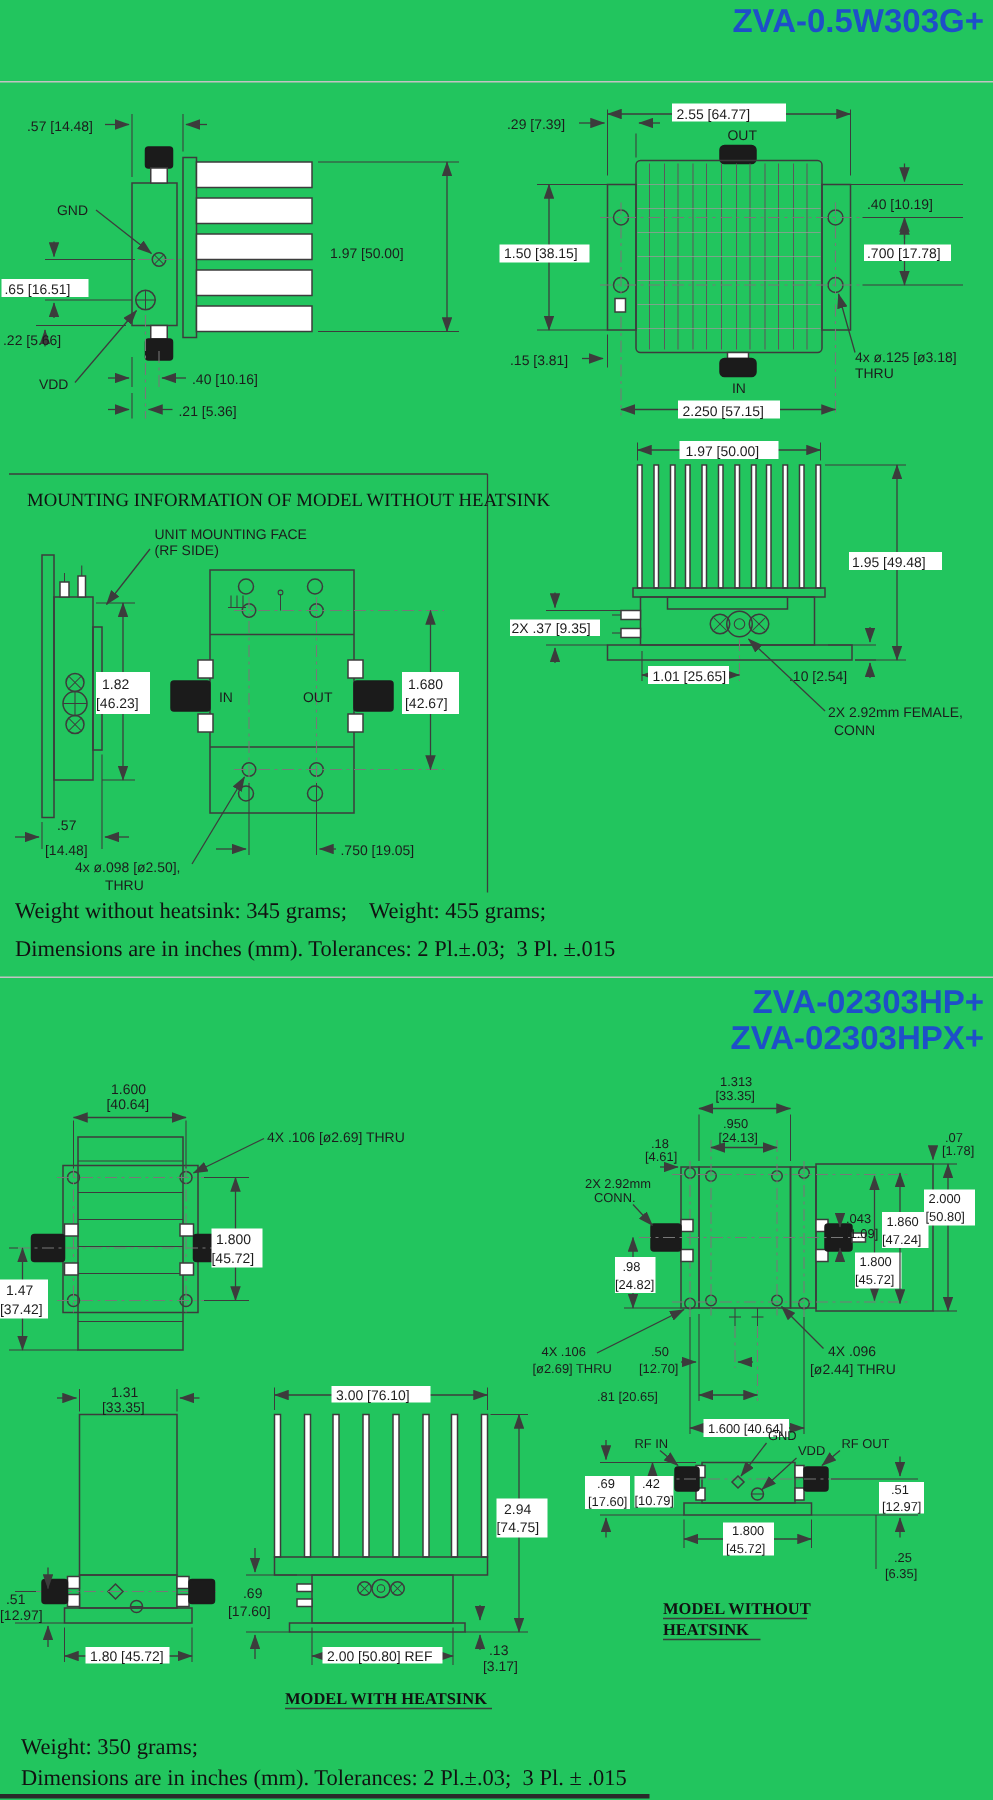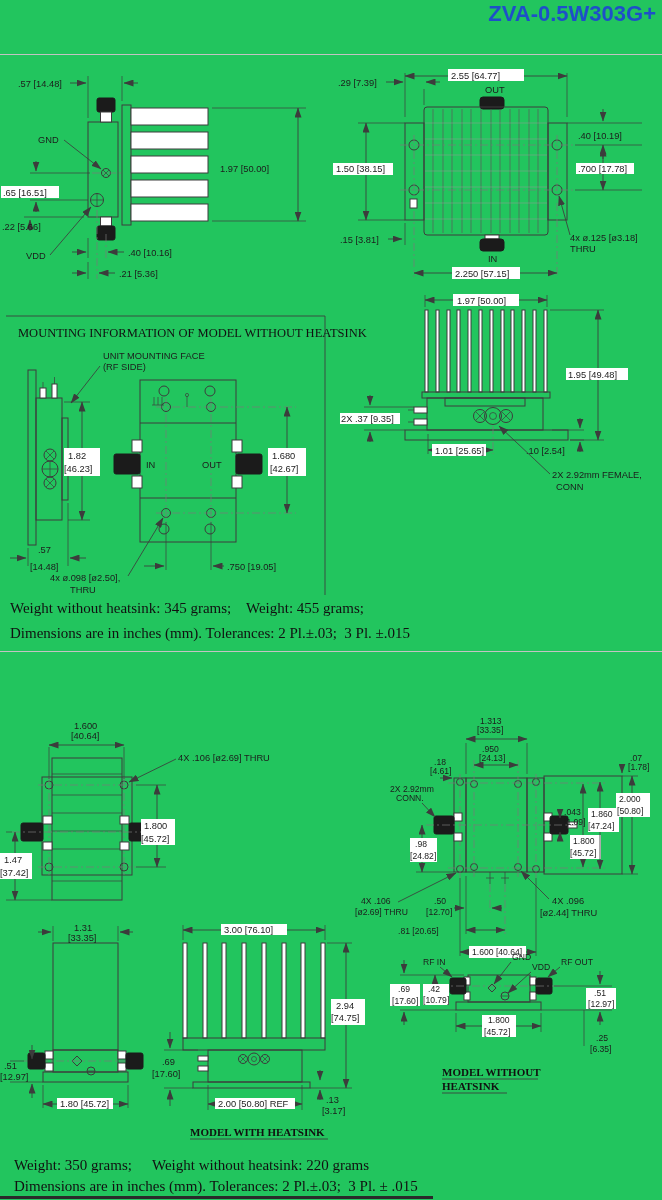--- a/index.html
+++ b/index.html
@@ -327,20 +327,22 @@
     </g>
   </svg>
 
   <div class="foot" style="left:10px;top:600px;">Weight without heatsink: 345 grams;</div>
   <div class="foot" style="left:246px;top:600px;">Weight: 455 grams;</div>
   <div class="foot" style="left:10px;top:625px;">Dimensions are in inches (mm). Tolerances: 2 Pl.±.03;  3 Pl. ±.015</div>
 
   <div class="rule" style="top:651px;"></div>
 
   <div class="abs title" style="right:6px;top:656px;">
+    <div>ZVA-02303HP+</div>
+    <div>ZVA-02303HPX+</div>
   </div>
 
   <svg style="left:0;top:715px;" width="285" height="205" viewBox="0 0 285 205">
     <g>
       <rect class="ol" x="52" y="43" width="70" height="142"></rect>
       <line class="thin" x1="52" y1="59" x2="122" y2="59"></line>
         <line class="thin" x1="52" y1="80" x2="122" y2="80"></line>
       <line class="thin" x1="52" y1="98" x2="122" y2="98"></line>
         <line class="thin" x1="52" y1="116" x2="122" y2="116"></line>
       <line class="thin" x1="52" y1="134" x2="122" y2="134"></line>
@@ -629,17 +631,16 @@
       <text class="ts" x="206" y="91">.25</text>
       <text class="ts" x="200" y="102">[6.35]</text>
     </g>
     <text class="cap" x="52" y="126">MODEL WITHOUT</text>
     <line class="dim" x1="52" y1="129" x2="148" y2="129"></line>
     <text class="cap" x="52" y="140">HEATSINK</text>
     <line class="dim" x1="52" y1="143" x2="117" y2="143"></line>
   </svg>
 
   <div class="foot" style="left:14px;top:1157px;">Weight: 350 grams;</div>
-  <div class="foot" style="left:152px;top:1157px;">Weight without heatsink: 220 grams</div>
   <div class="foot" style="left:14px;top:1178px;">Dimensions are in inches (mm). Tolerances: 2 Pl.±.03;  3 Pl. ± .015</div>
 
   <div class="endbar"></div>
 </div>
 
 </body></html>

